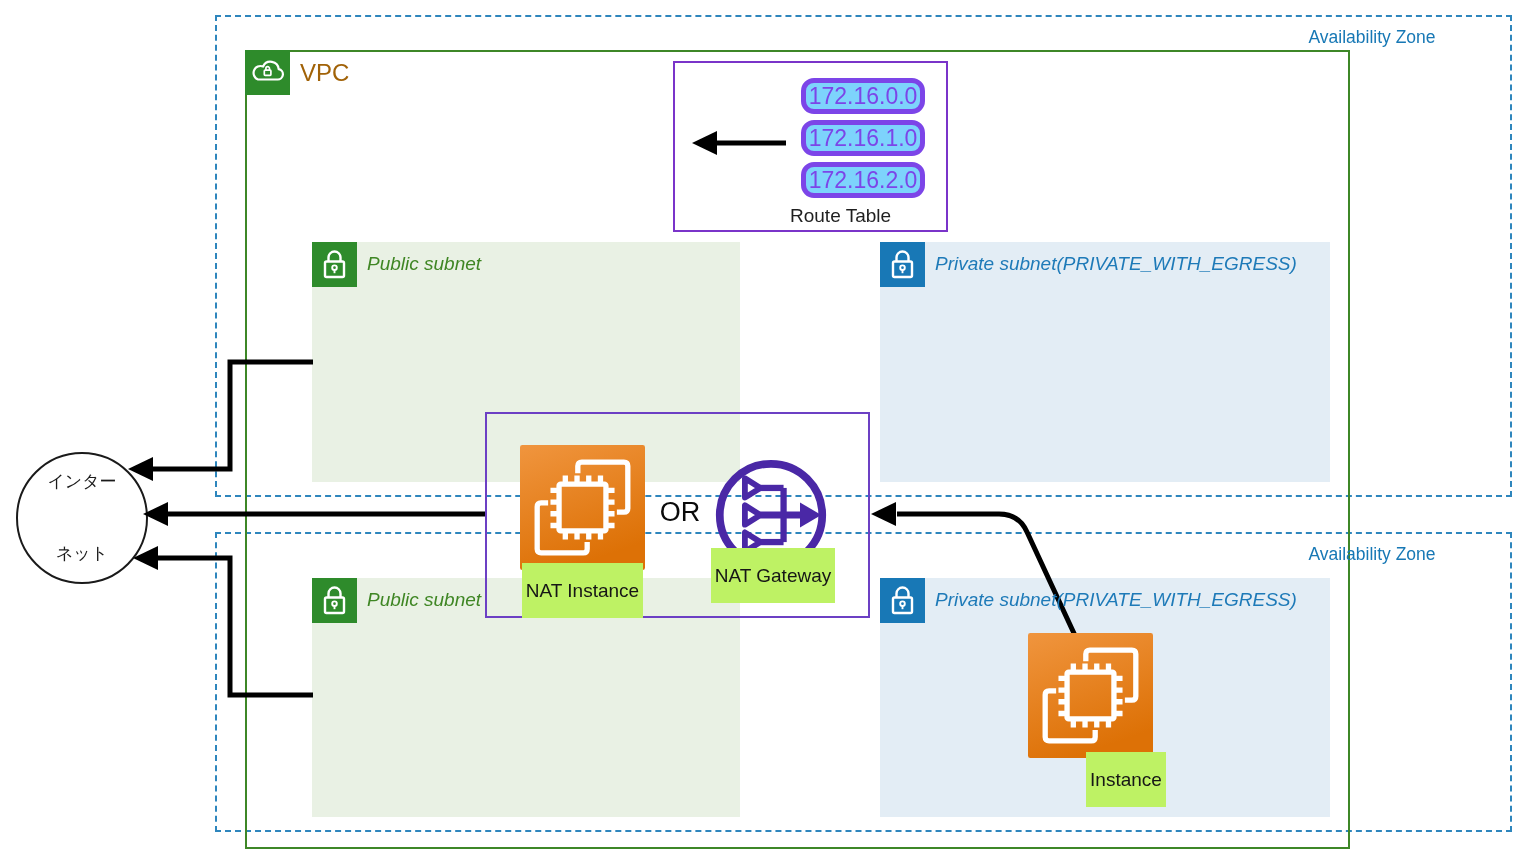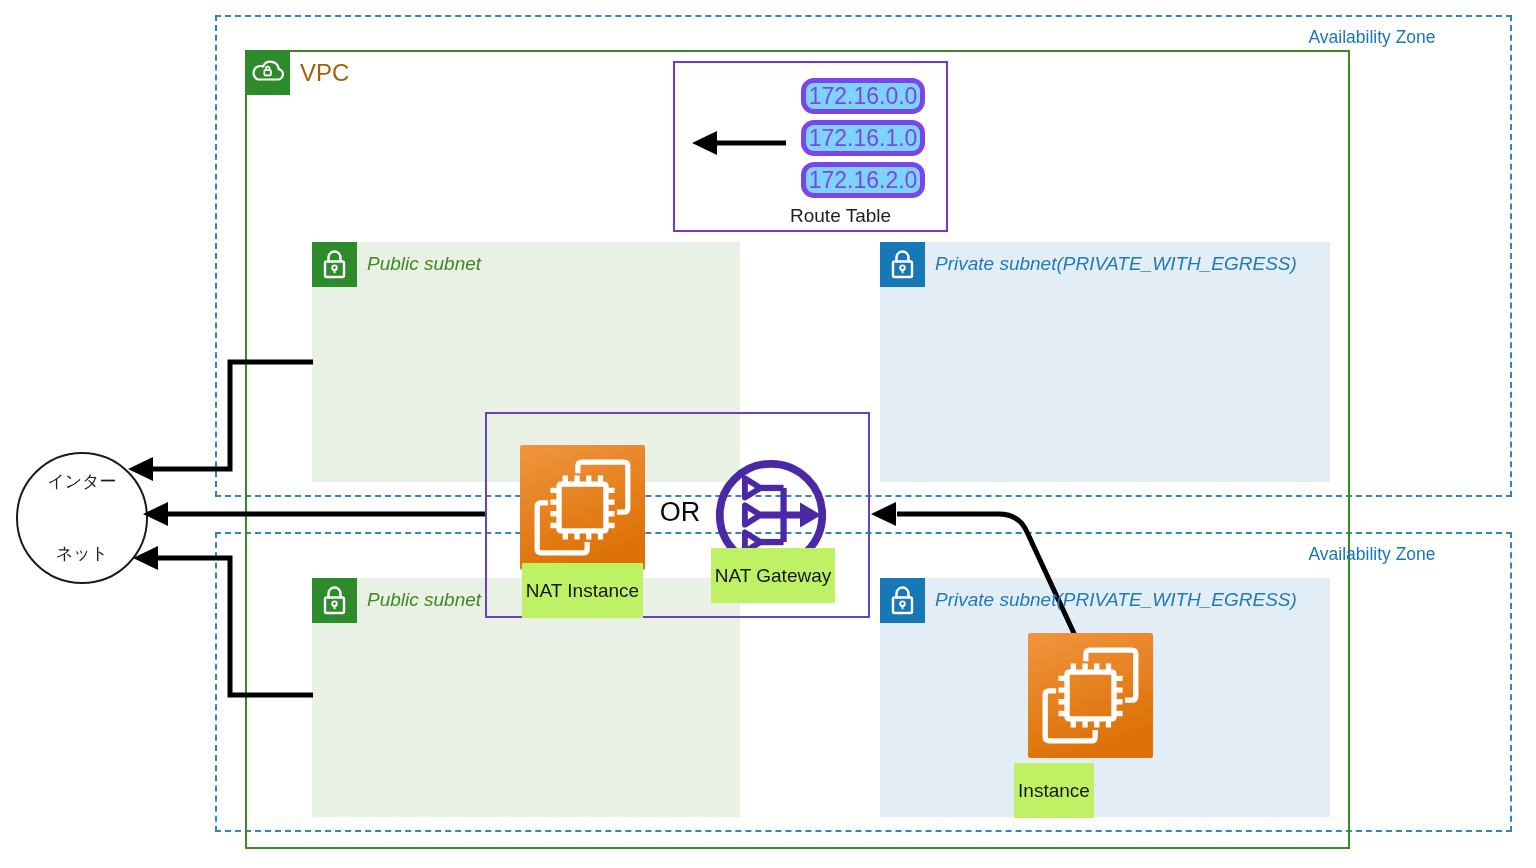--- a/index.html
+++ b/index.html
@@ -190,21 +190,21 @@
         <path d="M37,18 V13.5 Q37,11 39.5,11 H66.5 Q69,11 69,13.5 V40.5 Q69,43 66.5,43 H62"></path>
         <path d="M43,62 V66.5 Q43,69 40.5,69 H13.5 Q11,69 11,66.5 V39.5 Q11,37 13.5,37 H18"></path>
         <rect x="25" y="25" width="30" height="30" rx="1"></rect>
         <path d="M29,19.5 V25 M36.5,19.5 V25 M44,19.5 V25 M51.5,19.5 V25"></path>
         <path d="M29,55 V60.5 M36.5,55 V60.5 M44,55 V60.5 M51.5,55 V60.5"></path>
         <path d="M19.5,29 H25 M19.5,36.5 H25 M19.5,44 H25 M19.5,51.5 H25"></path>
         <path d="M55,29 H60.5 M55,36.5 H60.5 M55,44 H60.5 M55,51.5 H60.5"></path>
       </g>
     </svg>
   </div>
-  <div class="abs item-label" style="left:984px;top:769px;width:140px;margin-top:11px;">
+  <div class="abs item-label" style="left:1056px;top:769px;width:140px;">
     <span>Instance</span>
   </div>
 
   <div class="abs internet" style="left:16px;top:452px;">
     <span>インター</span>
     <span>ネット</span>
   </div>
 
 </div>
 

